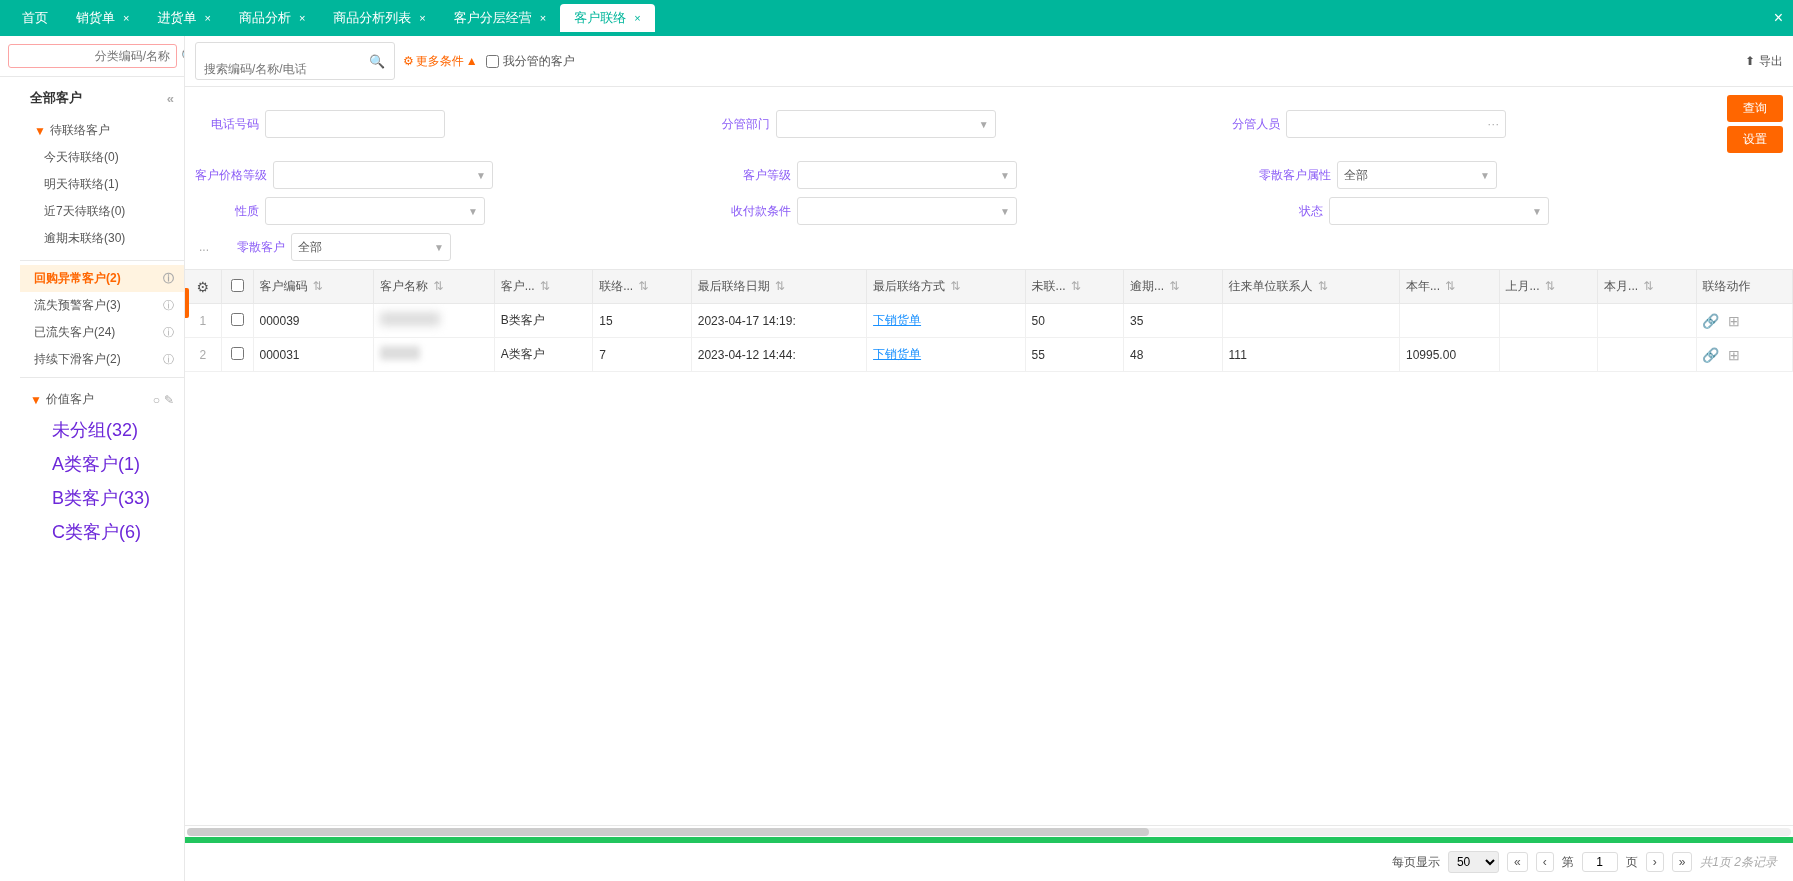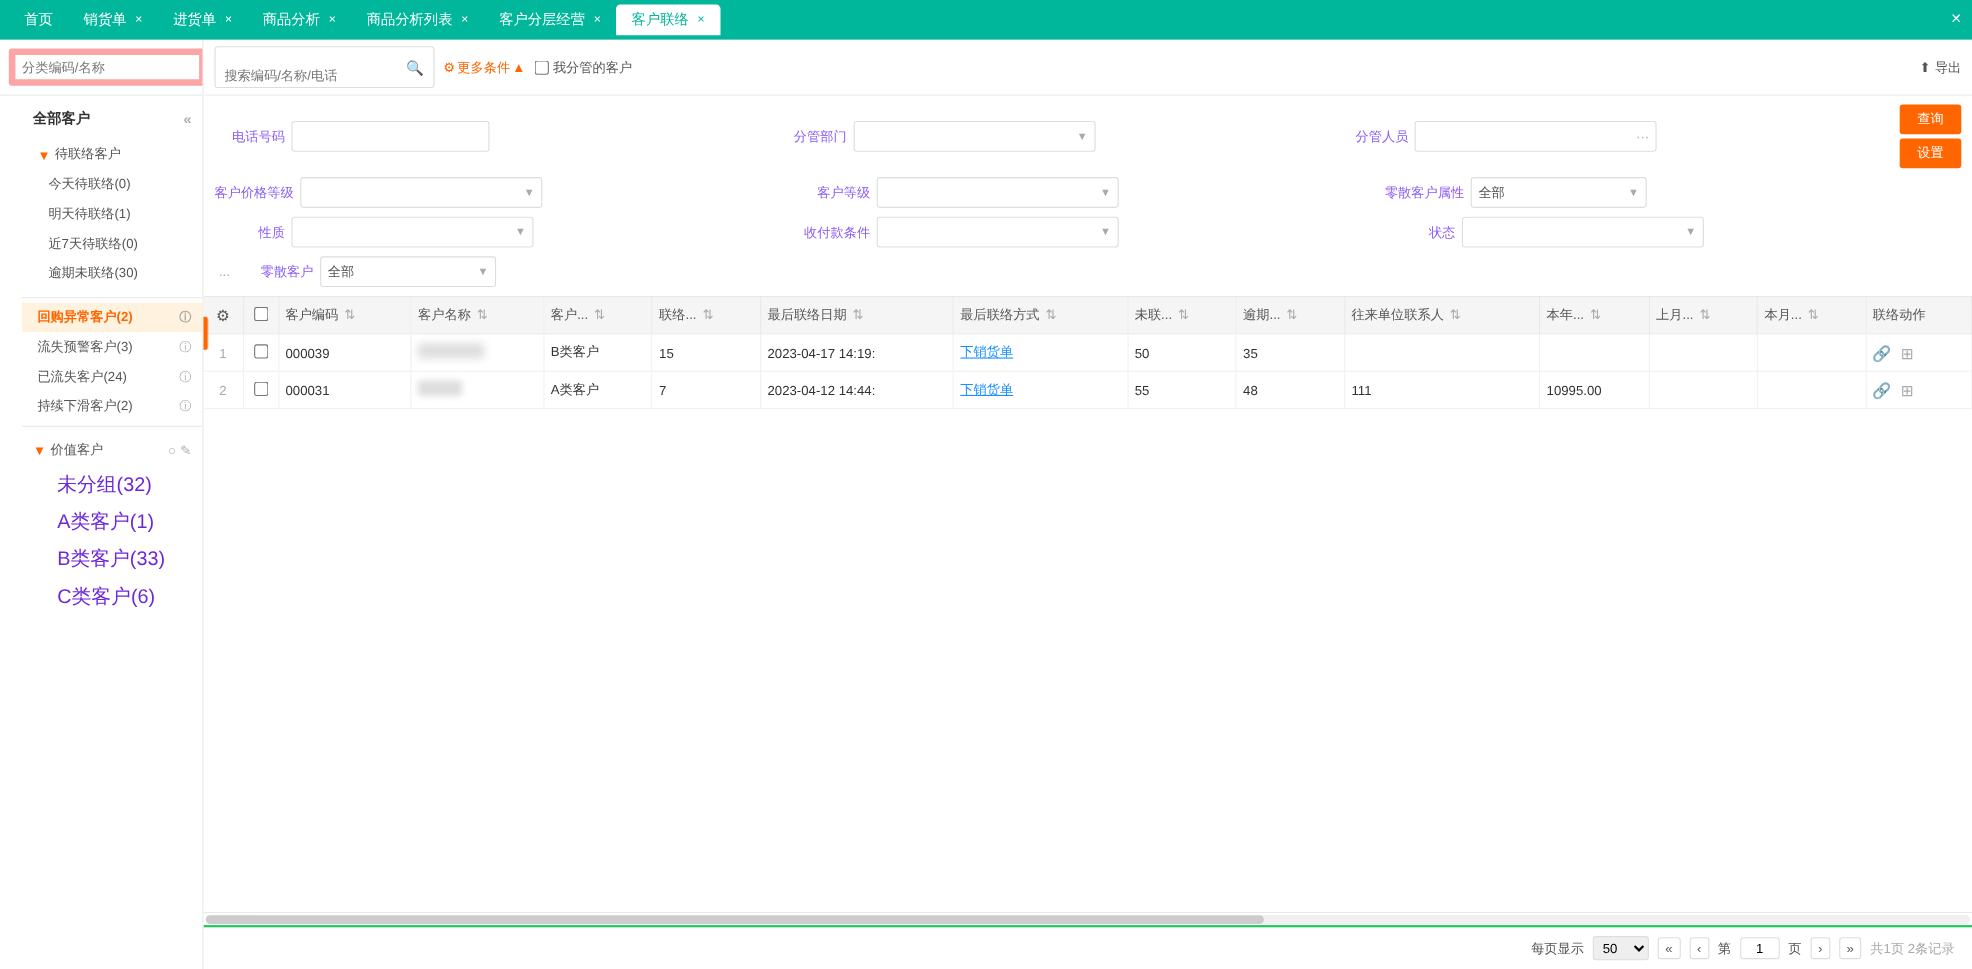--- a/index.html
+++ b/index.html
@@ -32,22 +32,22 @@
     
     .sidebar {
       width: 185px; background: #fff; border-right: 1px solid #e8e8e8;
       display: flex; flex-direction: column; overflow: hidden; flex-shrink: 0;
     }
     .sidebar-search {
       display: flex; align-items: center; padding: 8px;
       border-bottom: 1px solid #e8e8e8;
     }
     .sidebar-search input {
-      flex: 1; border: 6px solid #fca5a5; border-radius: 3px; padding: 4px 6px;
-      font-size: 12px; outline: none;
+      flex: 1; border: 1px solid #fca5a5; border-radius: 3px; padding: 4px 6px;
+      font-size: 12px; outline: none; text-align: right;
     }
     .sidebar-search .search-btn {
       margin-left: 4px; color: #aaa; cursor: pointer; font-size: 14px;
     }
     .sidebar-body { flex: 1; overflow-y: auto; padding: 6px 0; margin-left: 20px; }
     .sidebar-section-title {
       display: flex; align-items: center; justify-content: space-between;
       padding: 6px 10px; font-weight: bold; font-size: 13px; color: #333;
     }
     .sidebar-section-title .collapse-icon { color: #aaa; cursor: pointer; }
@@ -174,36 +174,36 @@
     .tooltip-popup {
       position: absolute; top: 270px; left: 0; z-index: 100;
       background: #fff; border: 1px solid #ddd; border-radius: 4px;
       padding: 8px 12px; max-width: 340px; font-size: 12px; color: #555;
       box-shadow: 0 2px 8px rgba(0,0,0,0.12);
     }
 
     
     .pagination-bar {
       display: flex; align-items: center; justify-content: flex-end;
-      padding: 8px 16px; background: #fff; border-top: 2px solid #22c55e;
+      padding: 8px 16px; background: #fff; border-top: 6px solid #22c55e;
       gap: 8px; font-size: 12px; color: #555;
     }
     .pagination-bar select {
       border: 1px solid #ddd; border-radius: 3px; padding: 2px 4px;
       font-size: 12px; cursor: pointer;
     }
     .pag-btn {
       border: 1px solid #ddd; background: #fff; border-radius: 3px;
       padding: 2px 6px; cursor: pointer; font-size: 12px; color: #555;
     }
     .pag-input {
       border: 1px solid #ddd; border-radius: 3px; width: 36px;
       text-align: center; padding: 2px 4px; font-size: 12px; outline: none;
     }
-    .total-info { color: #aaa; }
+    .total-info { color: #aaa; font-style: italic; }
 
     
     .scroll-area {
       background: #fff; border-top: 1px solid #e8e8e8; height: 12px;
       display: flex; align-items: center; padding: 0 2px;
     }
     .scroll-track {
       width: 100%; height: 8px; background: #f0f0f0; border-radius: 4px;
       position: relative;
     }

